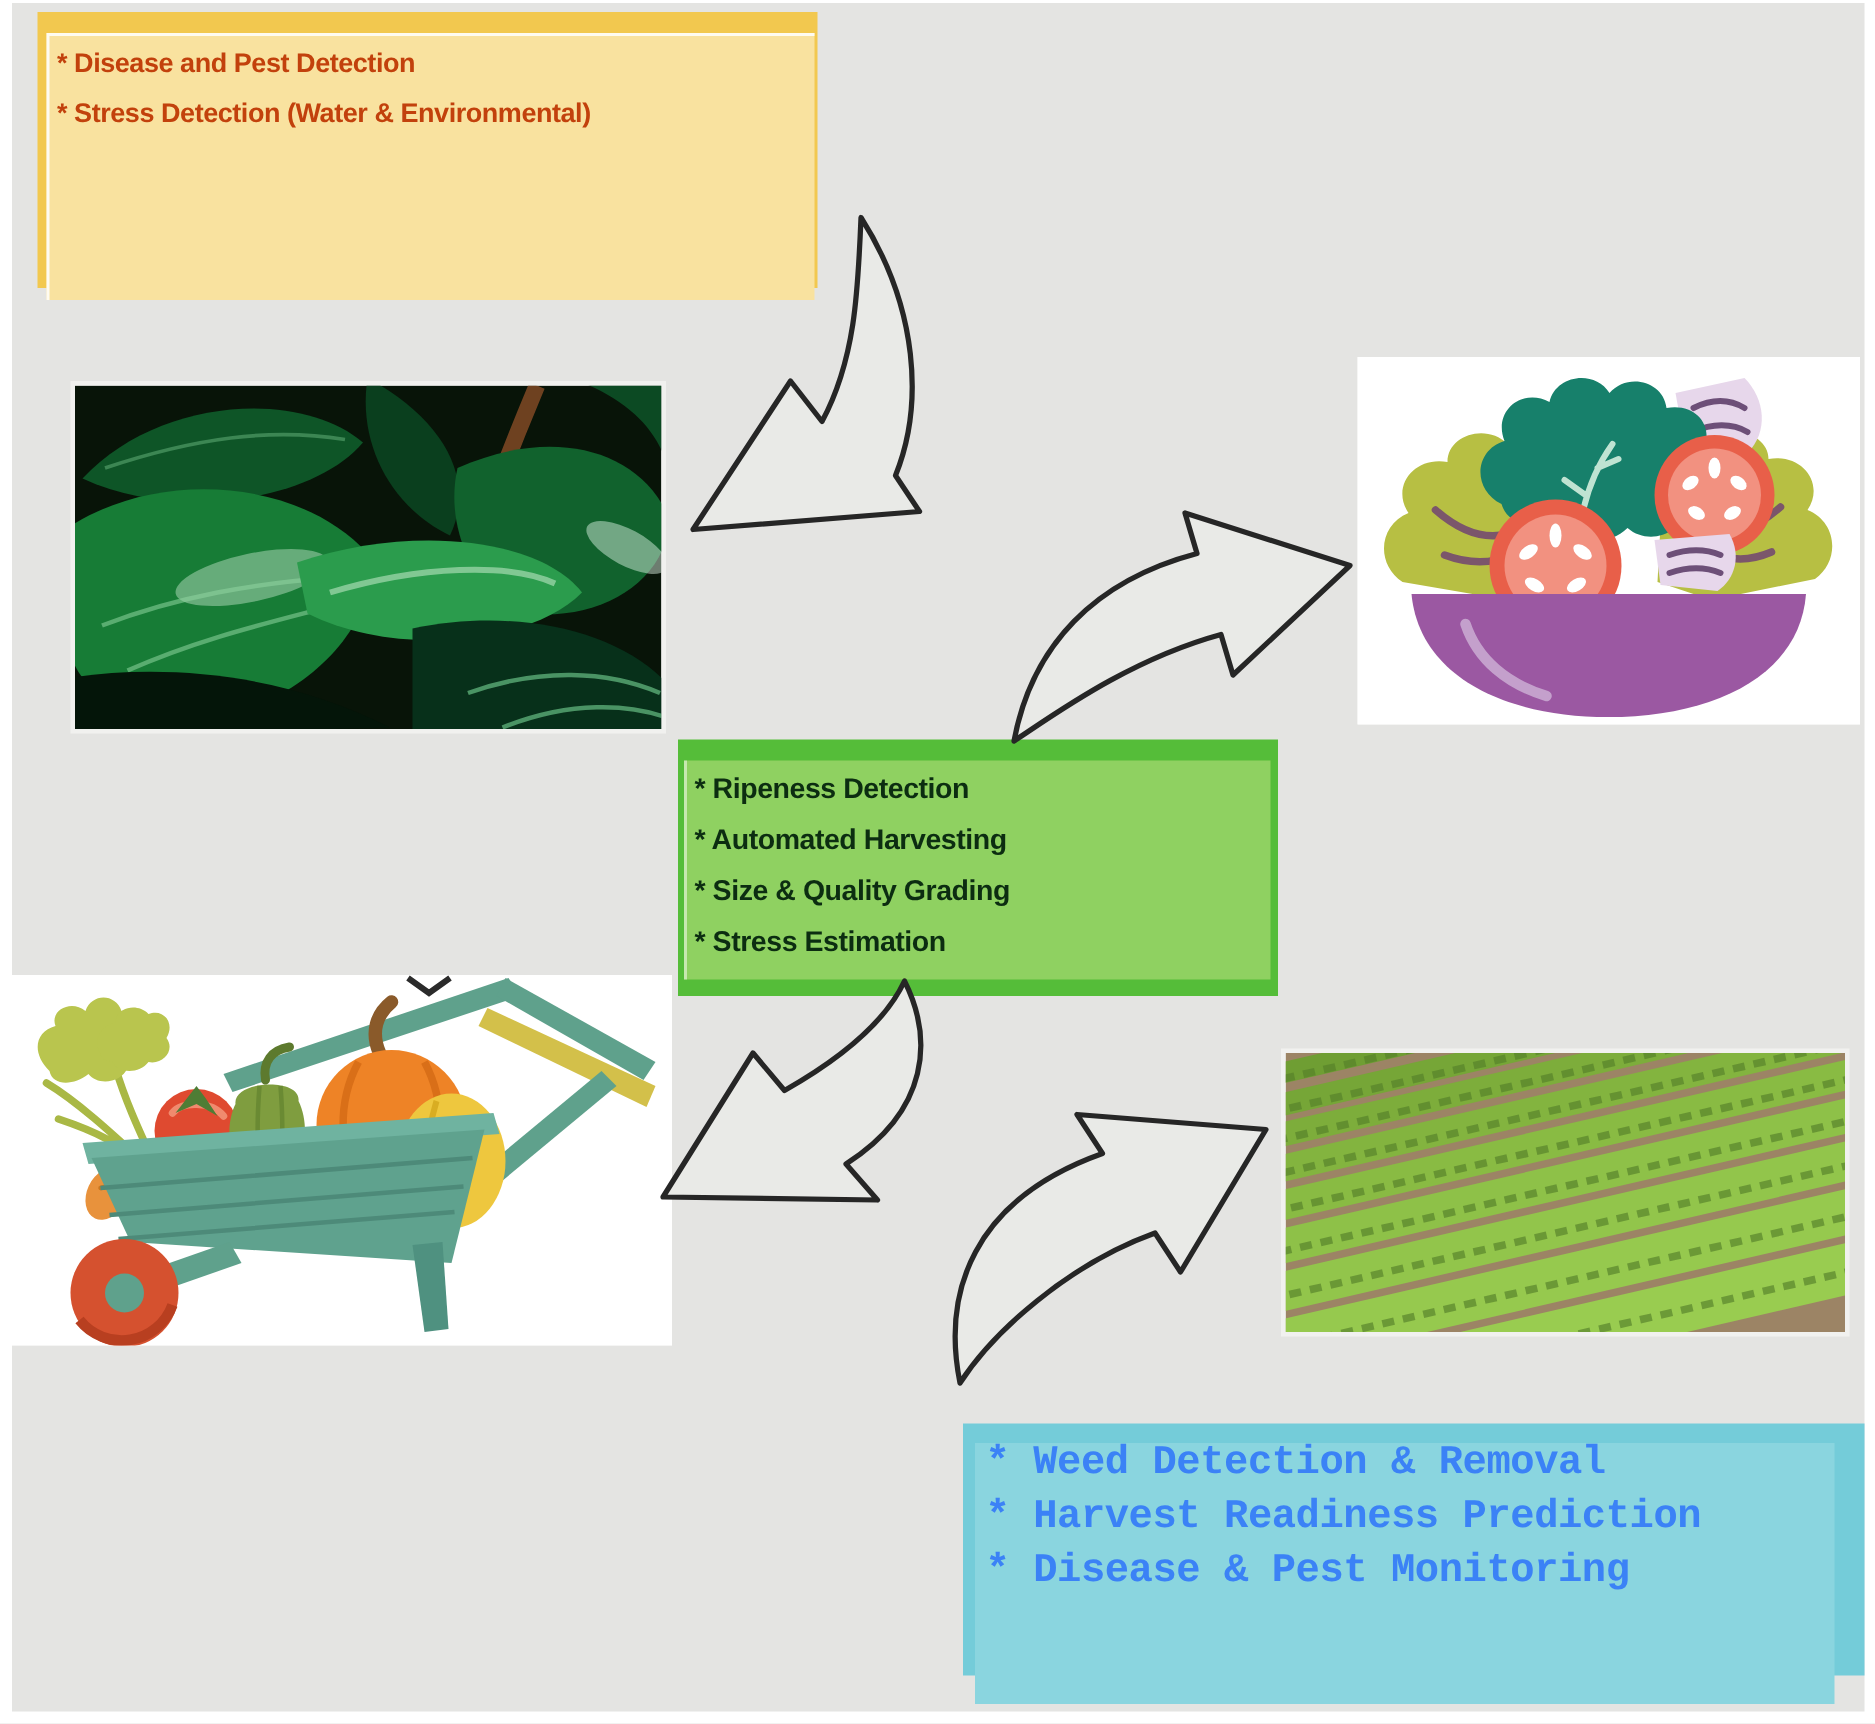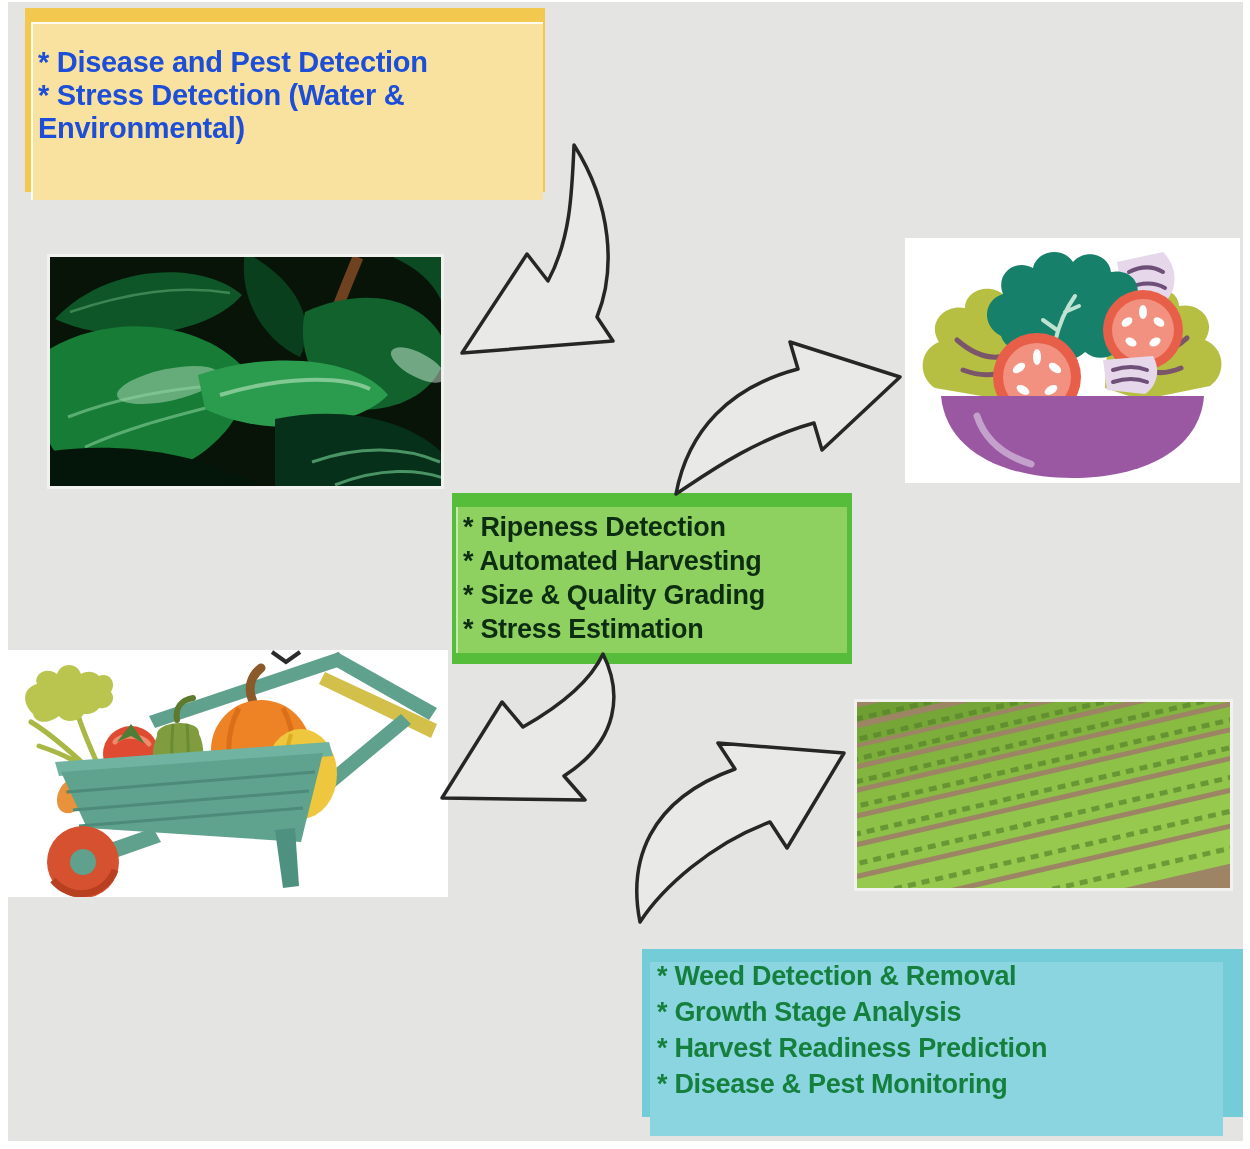--- a/index.html
+++ b/index.html
@@ -14,30 +14,30 @@
 
   
   .tbox-back,.tbox-front,.tbox-text{position:absolute;}
   .tbox-text{font-weight:bold;color:#141414;letter-spacing:-0.3px;}
   .titem{white-space:nowrap;}
   #yellow-text .titem{white-space:normal;}
 
   #yellow-back{left:25px;top:8px;width:520px;height:184px;background:#f2c84f;}
   #yellow-front{left:31px;top:22px;width:510px;height:176px;background:#f9e29f;
                 border-top:2px solid rgba(255,255,255,.85);border-left:2px solid rgba(255,255,255,.85);}
-  #yellow-text{left:38px;top:26px;width:497px;font-size:29px;line-height:33px;color:#1d4ed8;margin-top:20px;}
+  #yellow-text{left:38px;top:26px;width:497px;font-size:18px;line-height:33px;color:#c2410c;}
 
   #green-back{left:452px;top:493px;width:400px;height:171px;background:#55bd39;}
   #green-front{left:456px;top:507px;width:389px;height:146px;background:#8fd161;
                border-left:2px solid rgba(255,255,255,.5);}
-  #green-text{left:463px;top:510px;width:388px;font-size:27px;line-height:34px;color:#0c2d11;}
+  #green-text{left:463px;top:510px;width:388px;font-size:19px;line-height:34px;color:#0c2d11;}
 
   #cyan-back{left:642px;top:949px;width:601px;height:168px;background:#74ccd9;}
   #cyan-front{left:650px;top:962px;width:573px;height:174px;background:#8ad5df;}
-  #cyan-text{left:657px;top:958px;width:566px;font-size:27px;line-height:36px;color:#15803d;}
+  #cyan-text{left:657px;top:958px;width:566px;font-size:27px;line-height:36px;color:#3b82f6;font-family:Liberation Mono, monospace;}
 
   
   .card{position:absolute;background:#ffffff;}
   #salad-card{left:905px;top:238px;width:335px;height:245px;}
   #cart-card{left:3px;top:650px;width:445px;height:247px;}
   .photo{position:absolute;outline:3px solid #f1f1ef;}
   #leaf-photo{left:50px;top:257px;width:391px;height:229px;}
   #field-photo{left:857px;top:702px;width:373px;height:186px;}
   svg{display:block;}
 
@@ -225,21 +225,20 @@
         </g>
       </g>
     </svg>
   </div>
 
   <div>
     <div class="tbox-back" id="cyan-back"></div>
     <div class="tbox-front" id="cyan-front"></div>
     <div class="tbox-text" id="cyan-text">
       <div class="titem">* Weed Detection &amp; Removal</div>
-      <div class="titem">* Growth Stage Analysis</div>
       <div class="titem">* Harvest Readiness Prediction</div>
       <div class="titem">* Disease &amp; Pest Monitoring</div>
     </div>
   </div>
 
   <svg id="arrows" viewBox="0 0 1250 1149">
     <path class="arrow" d="M 574,145 C 612,205 616,270 597,317 L 613,341 L 462,353 L 527,254 L 548,281 C 570,240 572,195 574,145 Z"></path>
     <path class="arrow" d="M 676,494 C 688,430 730,387 798,369 L 790,342 L 900,377 L 822,450 L 814,423 C 752,440 702,477 676,494 Z"></path>
     <path class="arrow" d="M 603,654 C 622,692 620,740 564,776 L 585,800 L 442,798 L 502,702 L 523,727 C 560,706 590,682 603,654 Z"></path>
     <path class="arrow" d="M 640,922 C 628,862 648,800 735,769 L 718,743 L 844,753 L 787,848 L 770,822 C 712,843 662,888 640,922 Z"></path>

